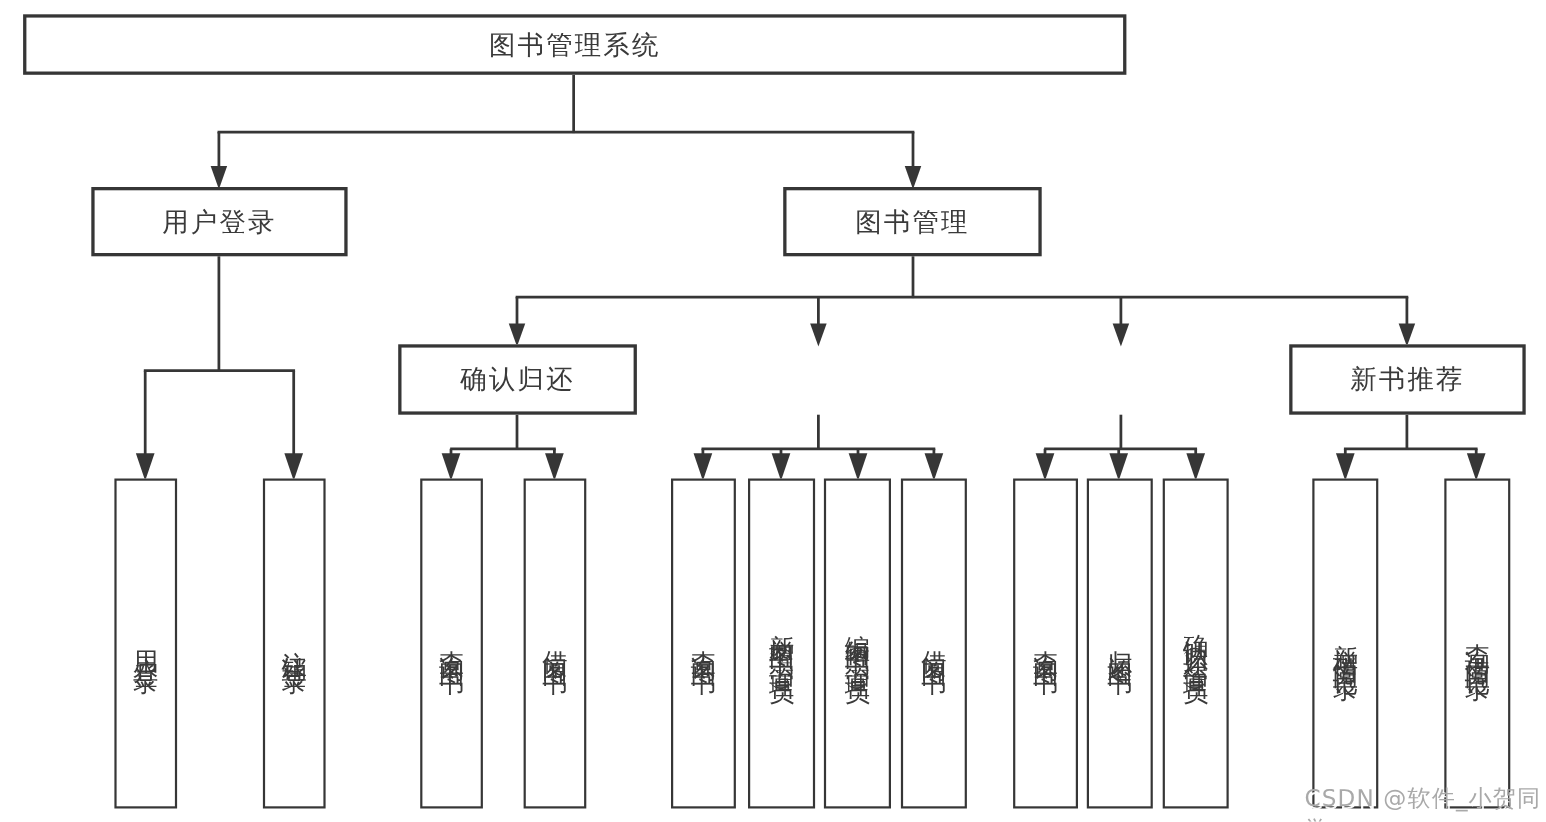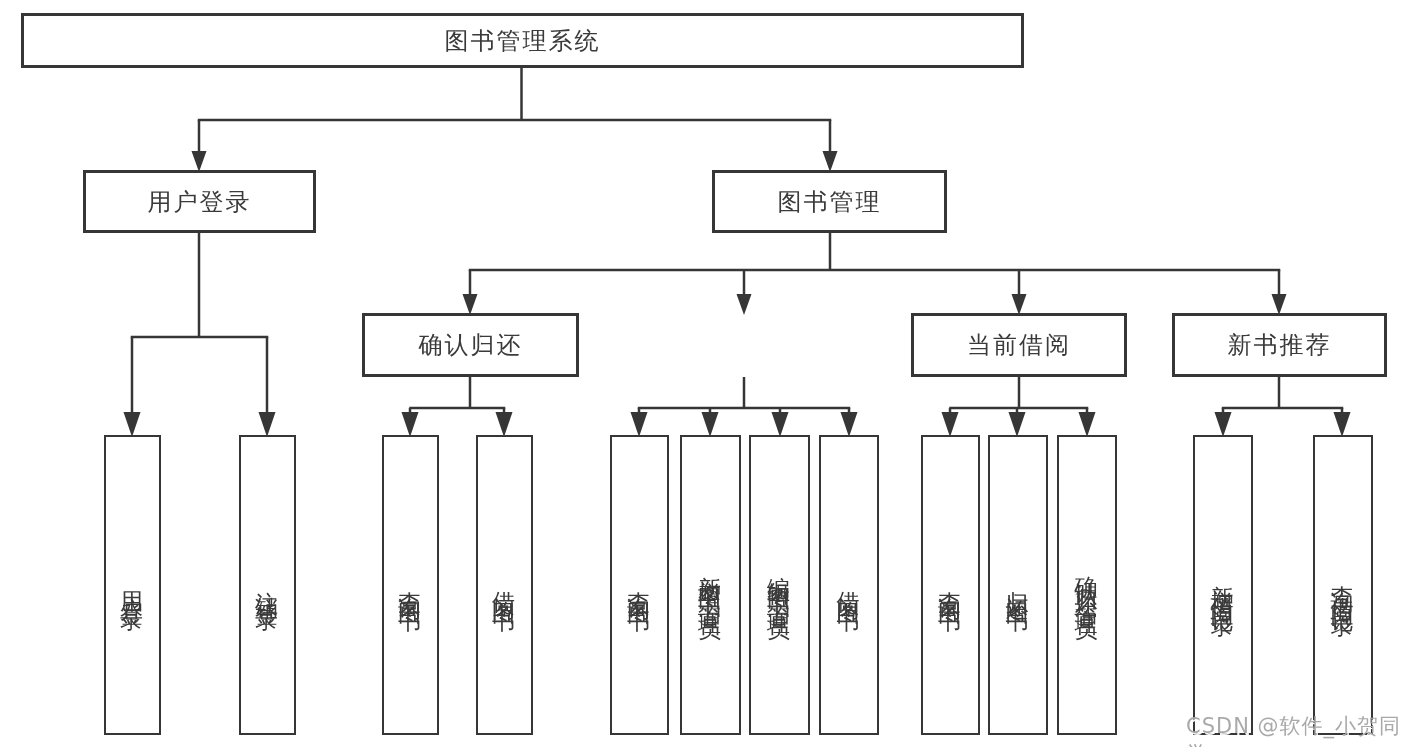--- a/index.html
+++ b/index.html
@@ -98,21 +98,20 @@
     <line x1="1342" y1="408" x2="1342" y2="416"></line>
     <polygon points="1333.5,412 1350.5,412 1342,437"></polygon>
   </svg>
 
   <div class="box" style="left:21px;top:13px;width:1003px;height:55px">图书管理系统</div>
 
   <div class="box" style="left:83px;top:170px;width:233px;height:63px">用户登录</div>
   <div class="box" style="left:712px;top:170px;width:235px;height:63px">图书管理</div>
 
   <div class="box" style="left:362px;top:313px;width:217px;height:64px">确认归还</div>
-  <div class="box" style="left:911px;top:313px;width:216px;height:64px">当前借阅</div>
   <div class="box" style="left:1172px;top:313px;width:215px;height:64px">新书推荐</div>
 
   <div class="box leaf" style="left:104px;top:435px;width:57px;height:300px">用户登录</div>
   <div class="box leaf" style="left:239px;top:435px;width:57px;height:300px">注销登录</div>
 
   <div class="box leaf" style="left:382px;top:435px;width:57px;height:300px">查询图书</div>
   <div class="box leaf" style="left:476px;top:435px;width:57px;height:300px">借阅图书</div>
 
   <div class="box leaf" style="left:610px;top:435px;width:59px;height:300px">查询图书</div>
   <div class="box leaf" style="left:680px;top:435px;width:61px;height:300px">新增图书（管理员）</div>

